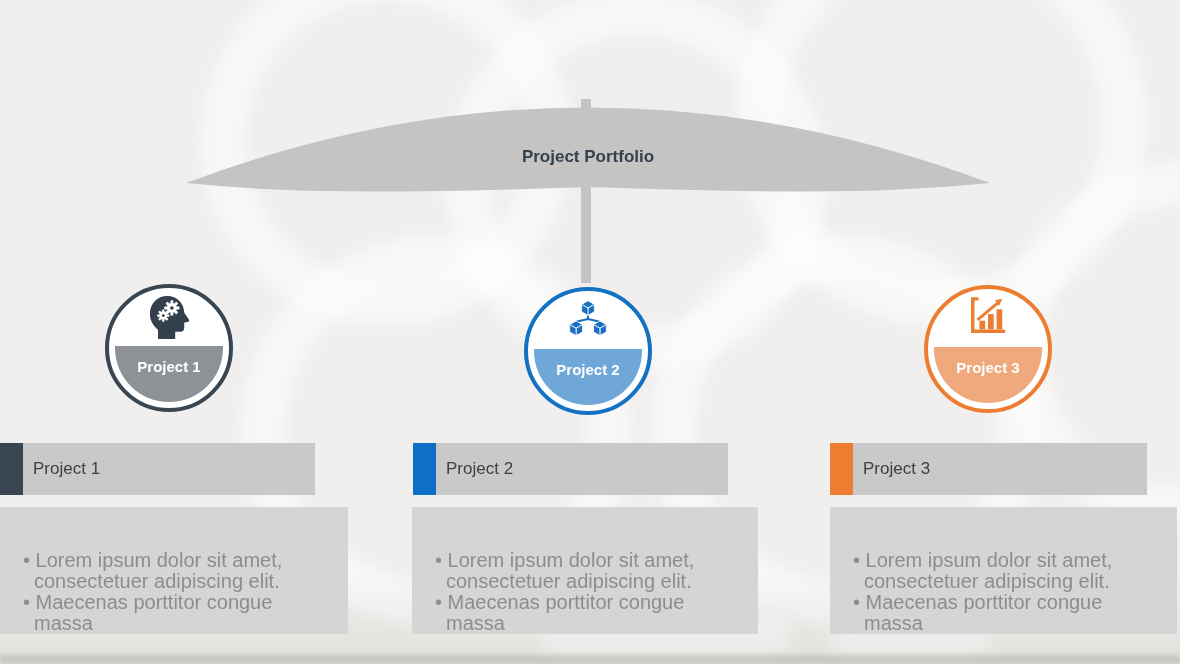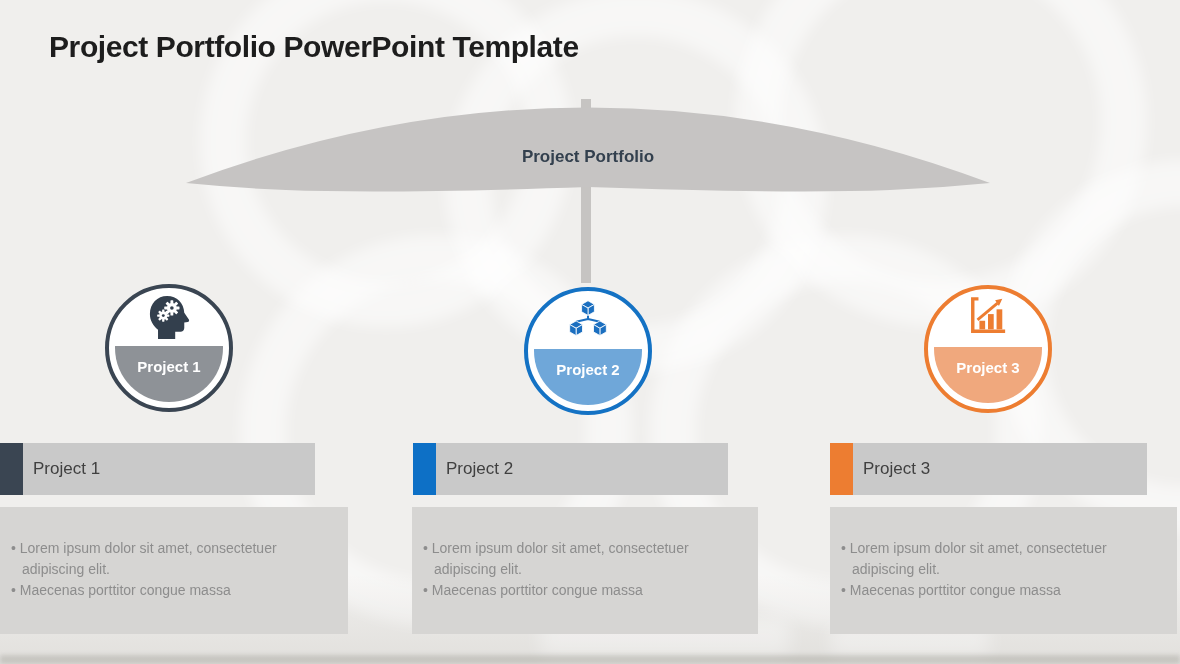--- a/index.html
+++ b/index.html
@@ -52,42 +52,41 @@
   .hdr{position:absolute;top:443px;height:52px;background:#c9c9c9;display:flex;align-items:center;z-index:3;}
   .hdr .accent{width:23px;height:52px;flex:none;}
   .hdr .hlabel{margin-left:10px;font-size:17px;color:#404040;}
   .h1{left:0;width:315px;}   .h1 .accent{background:#3a4552;}
   .h2{left:413px;width:315px;} .h2 .accent{background:#0d70c6;}
   .h3{left:830px;width:317px;} .h3 .accent{background:#ed7d31;}
 
   
   .bodybox{position:absolute;top:507px;height:127px;background:#d6d5d3;z-index:3;}
   .b1{left:0;width:348px;} .b2{left:412px;width:346px;} .b3{left:830px;width:347px;}
-  ul.bullets{margin:0;padding:31px 10px 0 11px;list-style:none;
-    font-size:14px;color:#8d8d8d;line-height:21px;}
+  ul.bullets{margin:12px;padding:31px 10px 0 11px;list-style:none;
+    font-size:20px;color:#8d8d8d;line-height:21px;}
   ul.bullets li{padding-left:11px;text-indent:-11px;max-width:292px;}
   ul.bullets li::before{content:"• ";}
 </style>
 </head>
 <body>
 
 <div class="slide">
 
   <div class="ghost g1"></div>
   <div class="ghost g2"></div>
   <div class="ghost g3"></div>
   <div class="ghost g4"></div>
   <div class="ghost g5"></div>
   <div class="ghost g6"></div>
   <div class="blob blob1"></div>
   <div class="blob blob2"></div>
   <div class="bottom-fade"></div>
   <div class="bottom-edge"></div>
 
-  <div class="title">Project Portfolio PowerPoint Template</div>
 
   <div class="pole"></div>
   <svg class="canopy-svg" viewBox="0 0 820 100" aria-hidden="true">
     <path fill="#c6c4c3" d="M8 83
       Q 410 -68 812 83
       Q 762 88 712 90
       Q 610 94 410 87
       Q 210 94 108 90
       Q 58 88 8 83 Z"></path>
   </svg>

